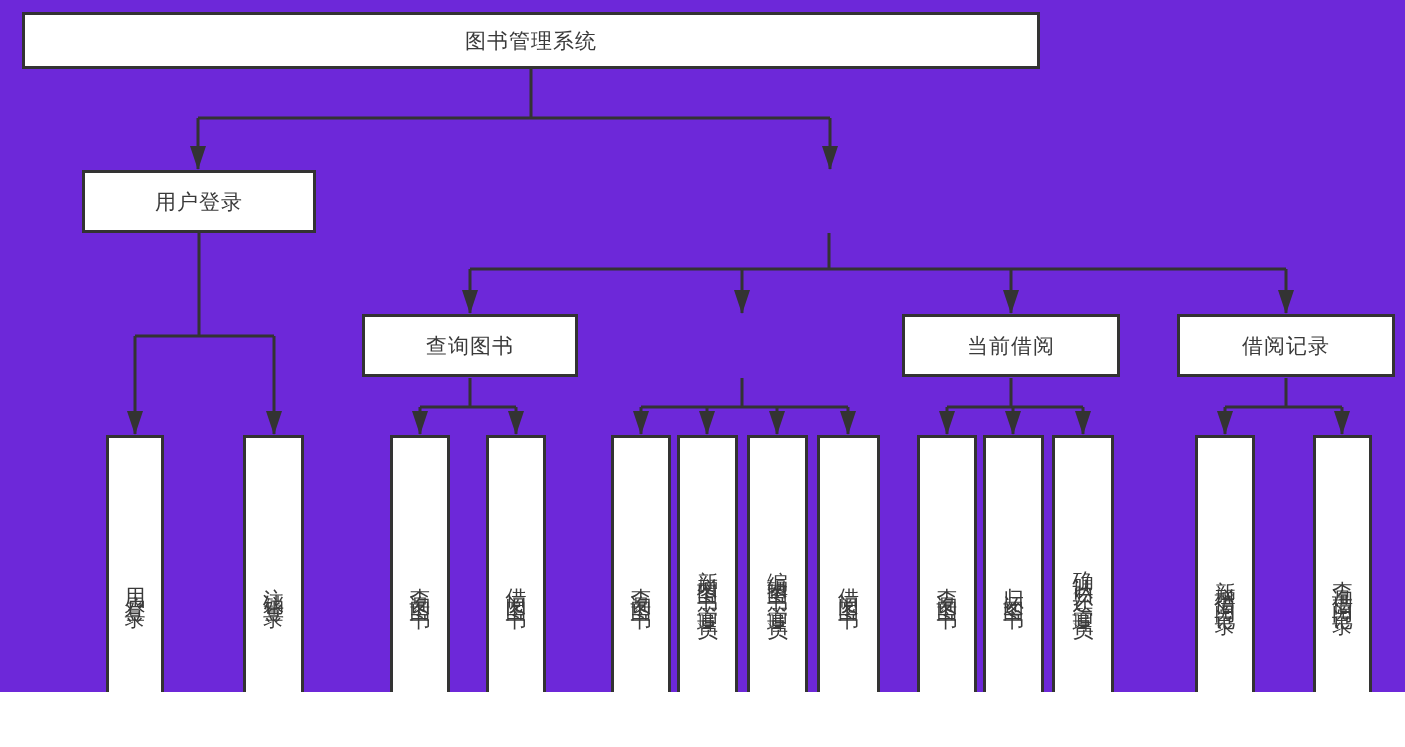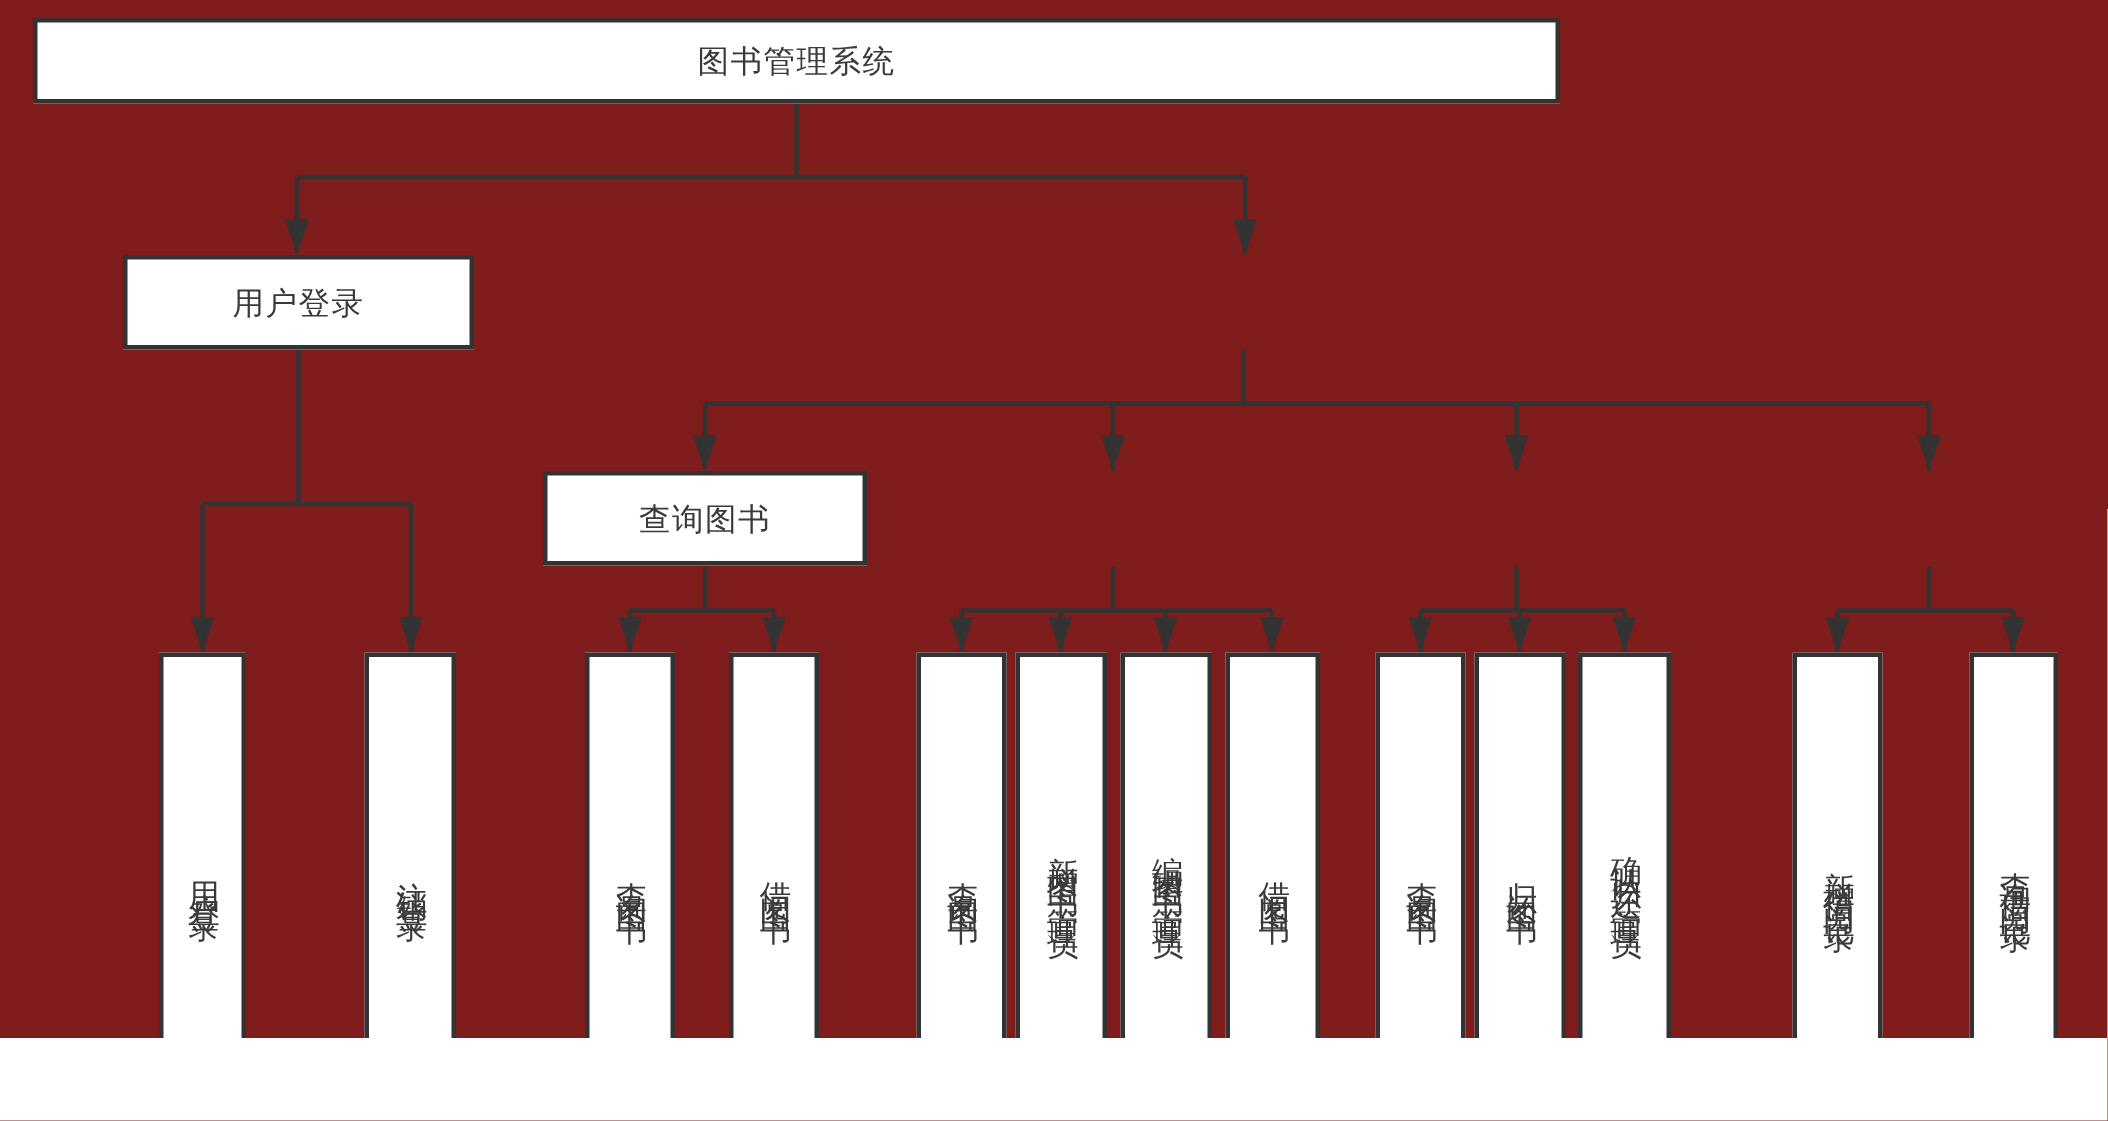--- a/index.html
+++ b/index.html
@@ -1,20 +1,20 @@
 <!DOCTYPE html>
 <html><head>
 <meta charset="utf-8">
 <style>
   html, body { margin: 0; padding: 0; background: #ffffff; }
   .canvas {
     position: relative;
     width: 1405px;
     height: 692px;
-    background: #7f1d1d;
+    background: #6d28d9;
     font-family: "Liberation Sans", sans-serif;
     color: #3a3a3a;
     overflow: hidden;
   }
   svg.connectors {
     position: absolute;
     left: 0; top: 0;
     width: 1405px; height: 747px;
     z-index: 1;
   }
@@ -100,20 +100,26 @@
     <span>图书管理系统</span>
   </div>
 
   <div class="node" style="left:82px; top:170px; width:234px; height:63px">
     <span>用户登录</span>
   </div>
 
   <div class="node" style="left:362px; top:314px; width:216px; height:63px">
     <span>查询图书</span>
   </div>
+  <div class="node" style="left:902px; top:314px; width:218px; height:63px">
+    <span>当前借阅</span>
+  </div>
+  <div class="node" style="left:1177px; top:314px; width:218px; height:63px">
+    <span>借阅记录</span>
+  </div>
 
   <div class="node leaf" style="left:106px; width:58px">
     <span class="vtext">用户登录</span>
   </div>
   <div class="node leaf" style="left:243px; width:61px">
     <span class="vtext">注销登录</span>
   </div>
 
   <div class="node leaf" style="left:390px; width:60px">
     <span class="vtext">查询图书</span>

